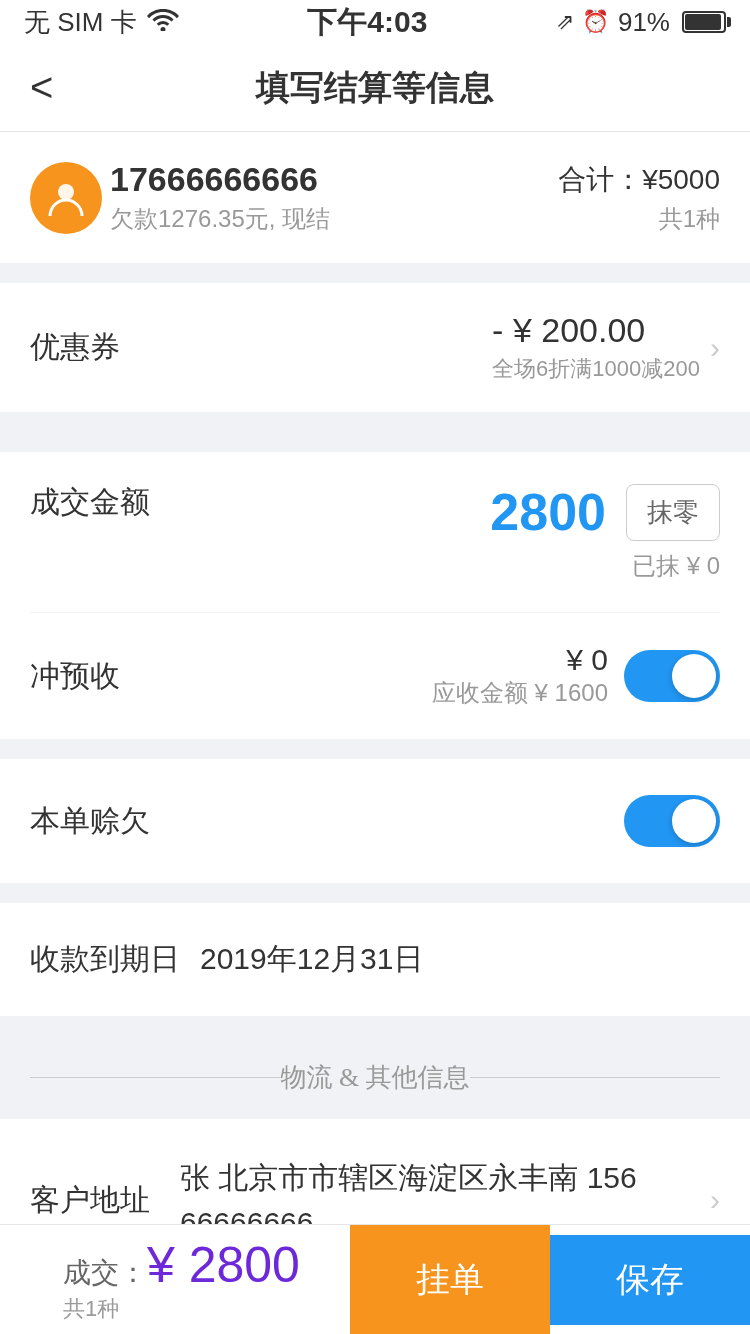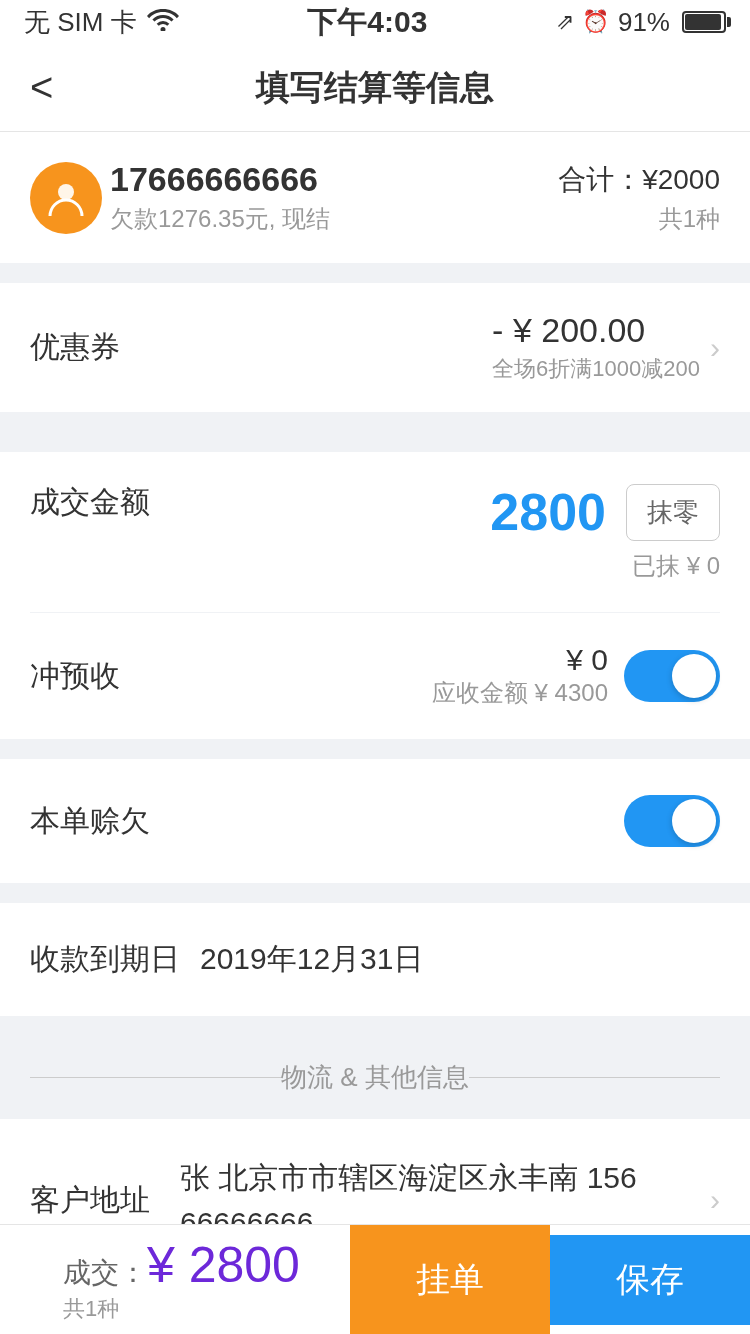--- a/index.html
+++ b/index.html
@@ -252,20 +252,21 @@
     }
     .due-label { font-size: 30px; color: #333; }
     .due-date { font-size: 30px; color: #333; }
 
     
     .logistics-divider {
       display: flex;
       align-items: center;
       padding: 24px 30px;
       background: #f0f2f5;
+      font-family: Liberation Serif, serif;
     }
     .logistics-line {
       flex: 1;
       height: 1px;
       background: #ccc;
     }
     .logistics-text {
       font-size: 26px;
       color: #999;
     }
@@ -386,21 +387,21 @@
           <circle cx="20" cy="14" r="8" fill="white" opacity="0.9"></circle>
           <path d="M4 38c0-8.837 7.163-16 16-16s16 7.163 16 16" stroke="white" stroke-width="3" fill="none"></path>
         </svg>
       </div>
       <div class="customer-info">
         <div class="customer-phone">17666666666</div>
         <div class="customer-debt">欠款1276.35元, 现结</div>
       </div>
     </div>
     <div class="customer-right">
-      <div>合计：¥2000</div>
+      <div>合计：¥5000</div>
       <div class="total-count">共1种</div>
     </div>
   </div>
 
   <div class="coupon-row">
     <span class="coupon-label">优惠券</span>
     <div style="display:flex;align-items:center;gap:10px;">
       <div>
         <div class="coupon-discount">- ¥ 200.00</div>
         <div class="coupon-desc">全场6折满1000减200</div>
@@ -422,21 +423,21 @@
         </div>
         <div class="amount-sub-text" style="margin-top:8px;">已抹  ¥ 0</div>
       </div>
     </div>
 
     <div class="toggle-row">
       <span class="row-label">冲预收</span>
       <div class="toggle-container">
         <div style="text-align:right;">
           <div class="toggle-amount">¥ 0</div>
-          <div class="toggle-sub">应收金额 ¥ 4300</div>
+          <div class="toggle-sub">应收金额 ¥ 1600</div>
         </div>
         <div class="toggle-switch">
           <div class="toggle-knob"></div>
         </div>
       </div>
     </div>
   </div>
 
   <div class="section-divider"></div>
 

